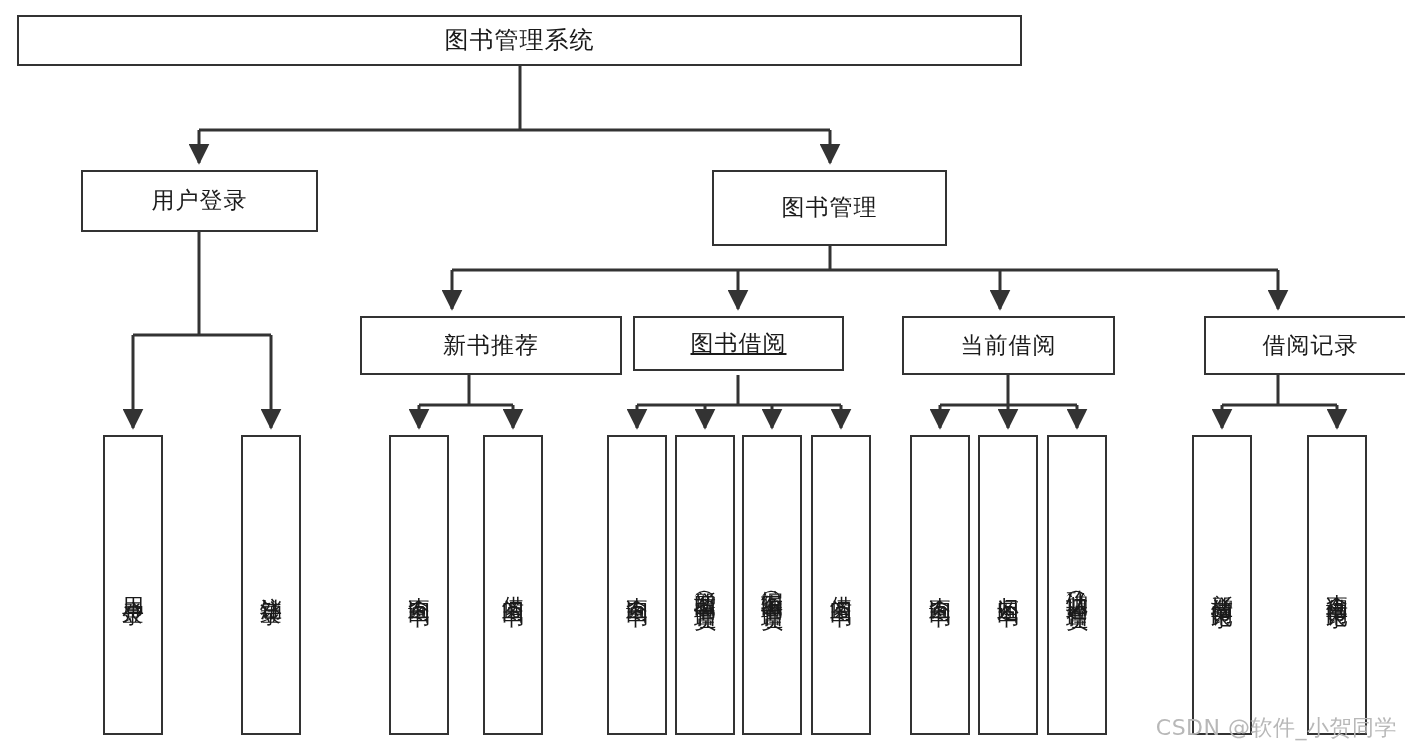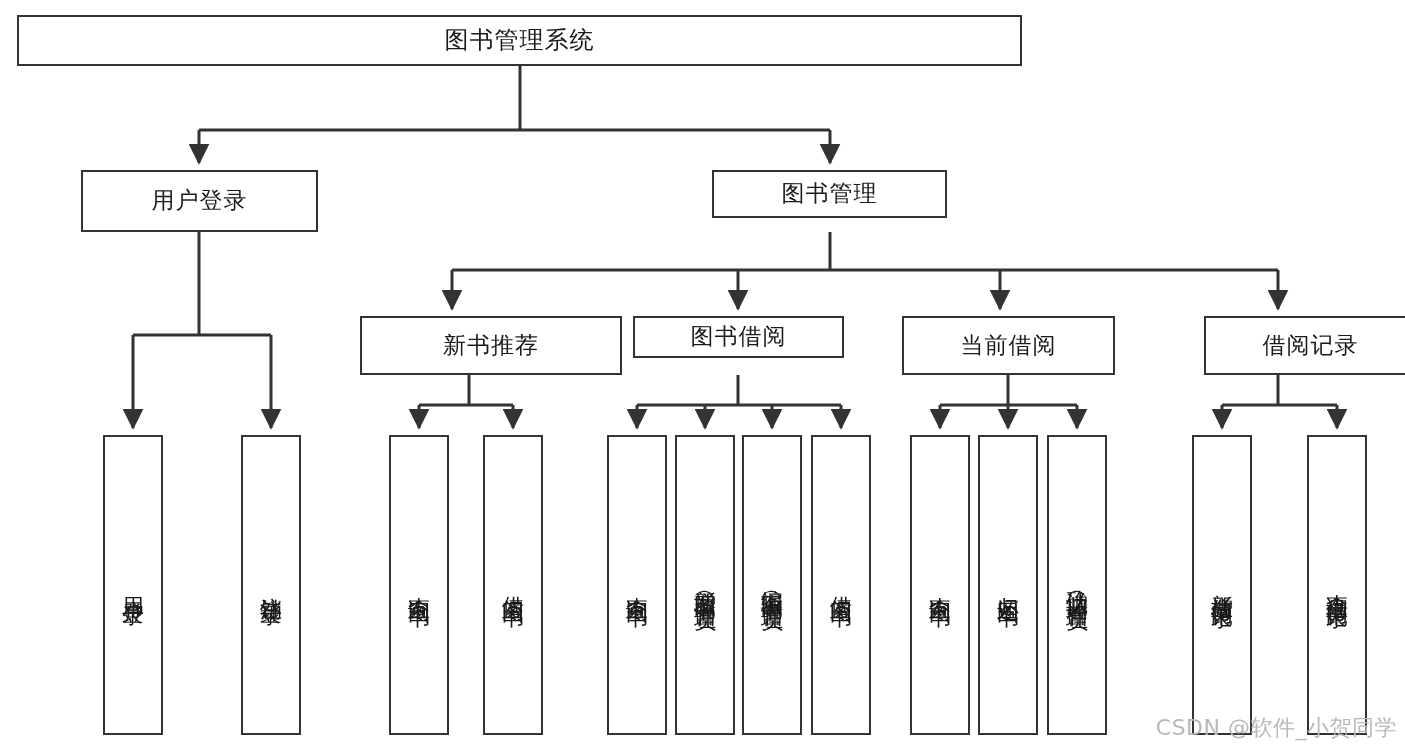--- a/index.html
+++ b/index.html
@@ -121,25 +121,25 @@
       <path d="M 1222 405 L 1337 405"></path>
       <path d="M 1222 405 L 1222 428" marker-end="url(#arrow)"></path>
       <path d="M 1337 405 L 1337 428" marker-end="url(#arrow)"></path>
     </g>
   </svg>
 
   <div class="node horiz" id="root-node" style="left:17px; top:15px; width:1005px; height:51px;">图书管理系统</div>
 
   <div class="node horiz" style="left:81px; top:170px; width:237px; height:62px;">用户登录</div>
 
-  <div class="node horiz" style="left:712px; top:170px; width:235px; height:48px;">图书管理</div>
+  <div class="node horiz" style="left:712px; top:170px; width:235px; height:76px;">图书管理</div>
 
   <div class="node horiz" style="left:360px; top:316px; width:262px; height:59px;">新书推荐</div>
 
-  <div class="node horiz" style="left:633px; top:316px; width:211px; height:42px;">图书借阅</div>
+  <div class="node horiz" style="left:633px; top:316px; width:211px; height:55px;text-decoration:underline;">图书借阅</div>
 
   <div class="node horiz" style="left:902px; top:316px; width:213px; height:59px;">当前借阅</div>
 
   <div class="node horiz" style="left:1172px; top:316px; width:213px; height:59px;margin-left:32px;">借阅记录</div>
 
   <div class="node vert" style="left:103px; top:435px; width:60px; height:300px;">
     <span class="vtext">用户登录</span>
   </div>
   <div class="node vert" style="left:241px; top:435px; width:60px; height:300px;">
     <span class="vtext">注销登录</span>

